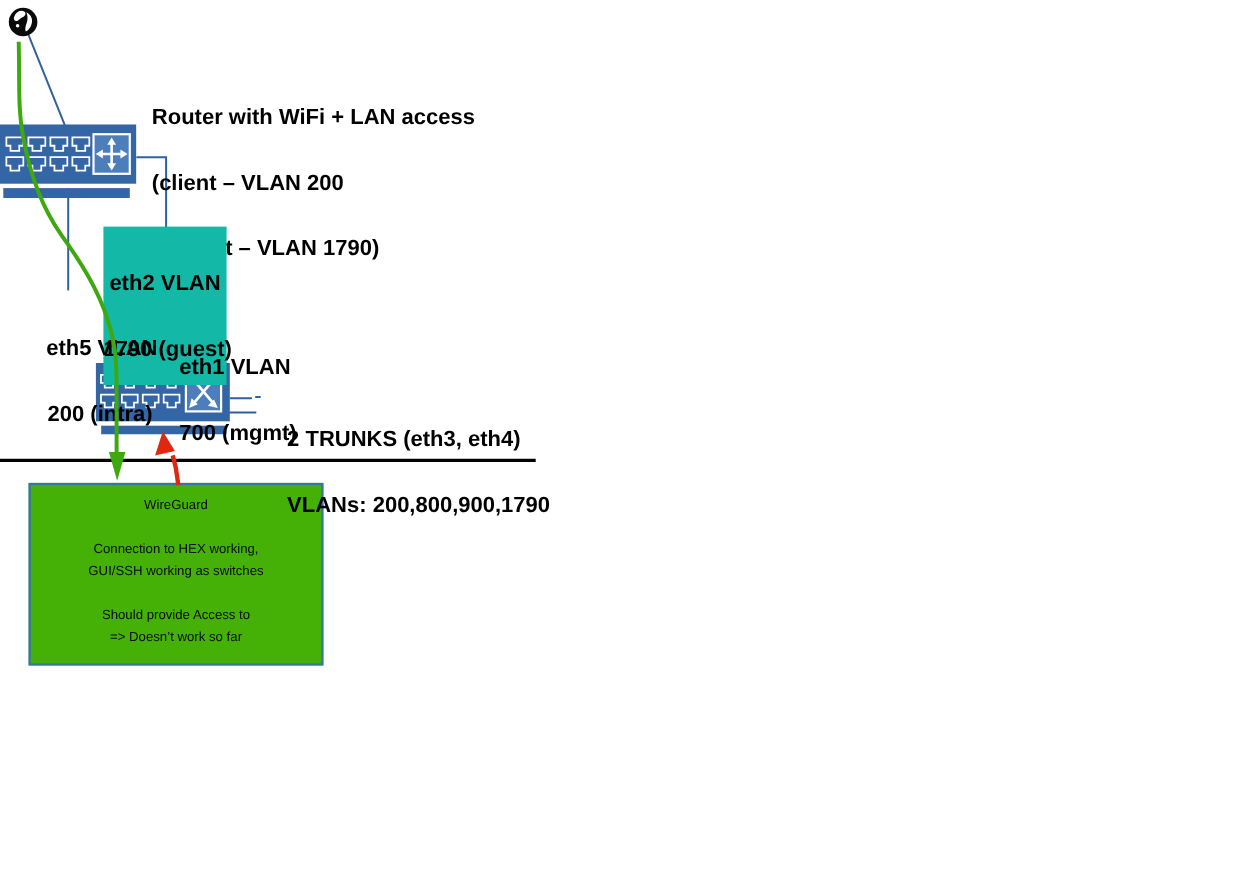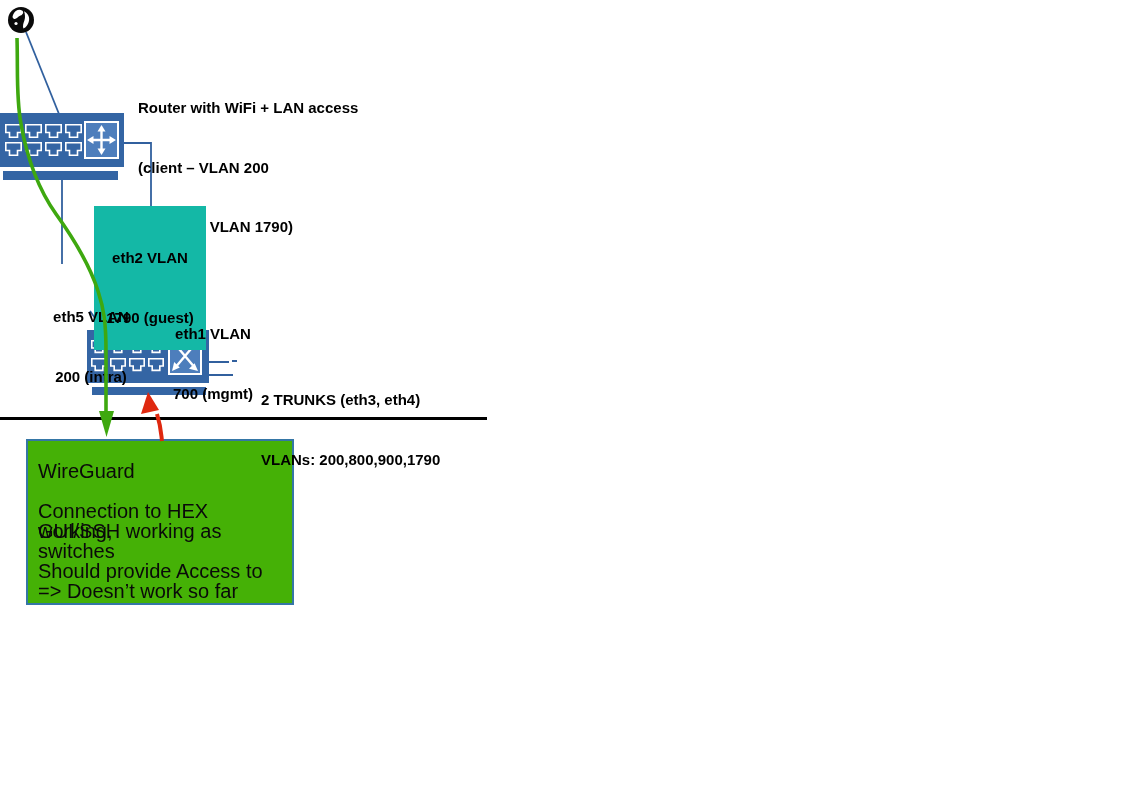--- a/index.html
+++ b/index.html
@@ -16,21 +16,21 @@
   html,body{margin:0;padding:0;}
   body{
     width:1123px;height:794px;background:#ffffff;position:relative;
     font-family:"Liberation Sans",sans-serif;overflow:hidden;color:#000;
   }
   .abs{position:absolute;}
   svg{display:block;}
   .overlay{left:0;top:0;pointer-events:none;}
   .z1{z-index:1;} .z2{z-index:2;} .z3{z-index:3;} .z4{z-index:4;}
 
-  .lbl{position:absolute;font-weight:bold;font-size:15px;line-height:19.7px;white-space:pre;}
+  .lbl{position:absolute;font-weight:bold;font-size:20px;line-height:19.7px;white-space:pre;}
   .lbl.center{text-align:center;line-height:20px;}
   .lbl .ln{display:block;}
   #eth2-label{background:#14b8a6;padding:2px 0;}
 
   .conn{stroke:var(--connector-blue);stroke-width:1.8;fill:none;}
   .sep{stroke:var(--separator-black);stroke-width:3;fill:none;}
   .garr{stroke:var(--arrow-green);stroke-width:3.6;fill:none;}
   .ghead{fill:var(--arrow-green);stroke:none;}
   .rarr{stroke:var(--arrow-red);stroke-width:4;fill:none;}
   .rhead{fill:var(--arrow-red);stroke:none;}
@@ -38,21 +38,21 @@
   .dev{fill:var(--device-blue);}
   .devbase{fill:var(--device-blue);}
   .port{stroke:#ffffff;stroke-width:1.6;fill:none;stroke-linejoin:miter;}
   .symsq{fill:var(--device-blue-light);stroke:#ffffff;stroke-width:2;}
   .symln{stroke:#ffffff;stroke-width:2.4;fill:none;}
   .symhd{fill:#ffffff;stroke:none;}
 
   #wireguard-box{
     left:26px;top:439px;width:268px;height:166px;box-sizing:border-box;
     background:var(--box-green);border:2px solid var(--box-border);
-    padding:20px 10px 0 10px;font-size:20px;line-height:20px;color:#0a0a0a;
+    padding:8px 10px 0 10px;font-size:12px;line-height:20px;color:#0a0a0a;text-align:center;
   }
   #wireguard-box .ln{display:block;height:20px;}
 </style>
 </head>
 <body>
 
 <svg class="abs overlay z1" width="1123" height="794" viewBox="0 0 1123 794">
   <path class="conn" d="M26,32 L59,114"></path>
   <path class="conn" d="M124,143 H151 V331"></path>
   <path class="conn" d="M62,171 V264"></path>

